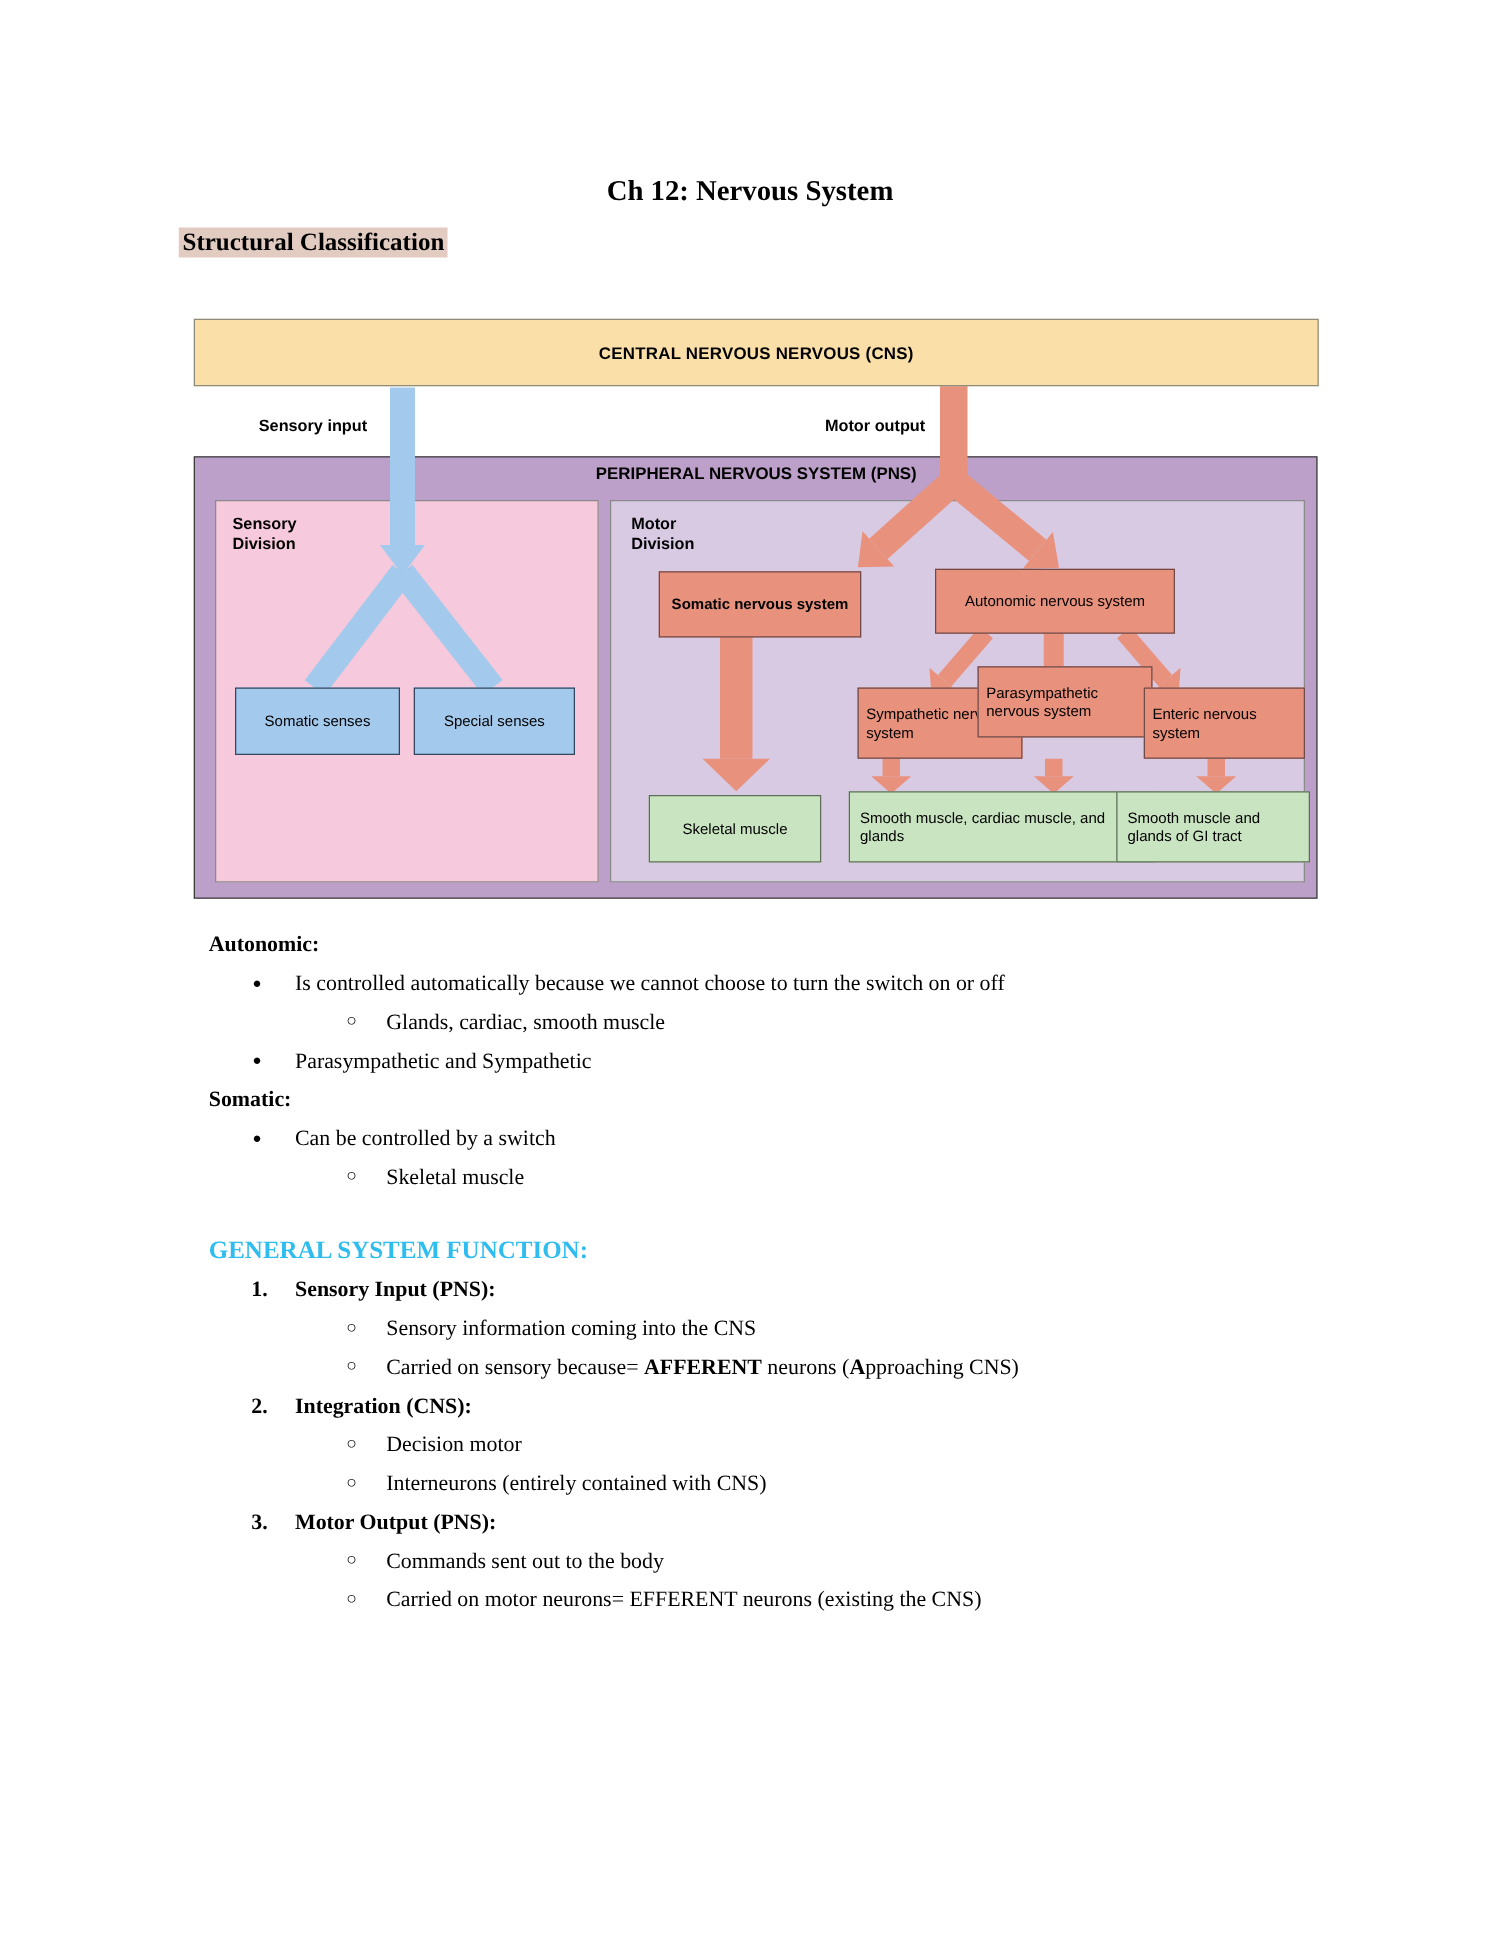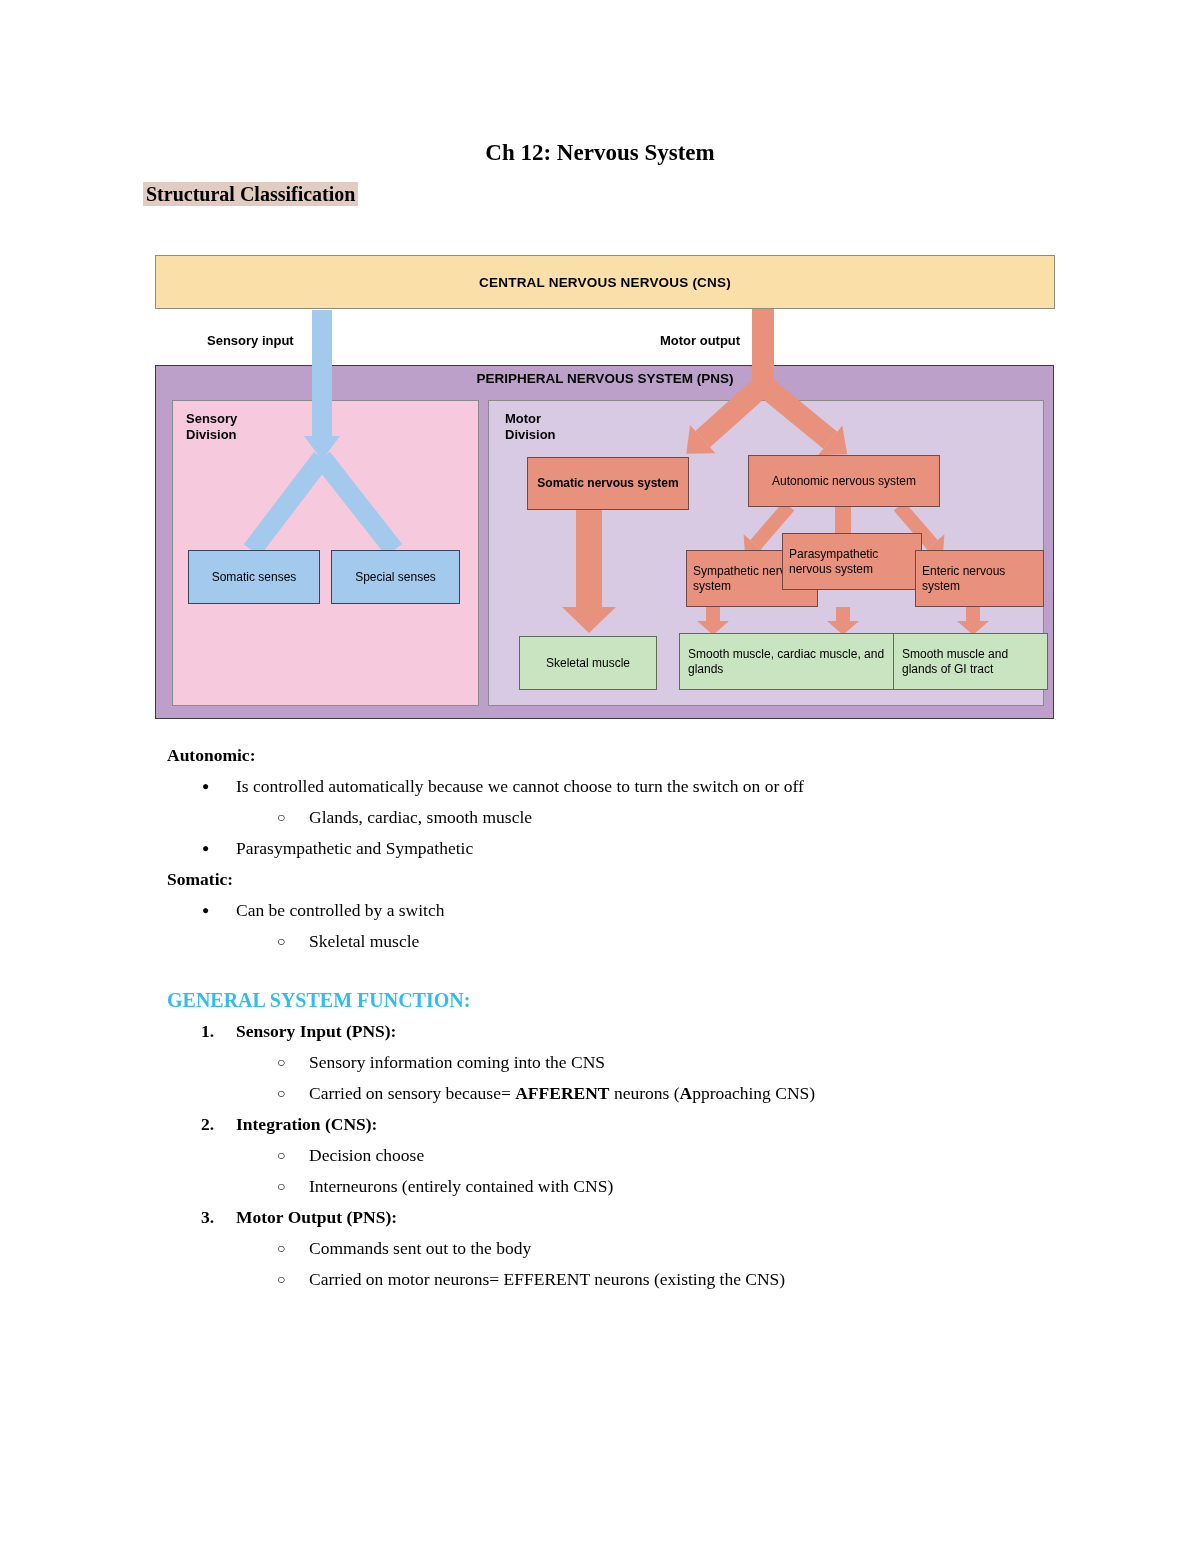--- a/index.html
+++ b/index.html
@@ -173,21 +173,21 @@
       <span class="mk2">○</span>
       <span><span>Carried on sensory because= </span><span class="bold">AFFERENT</span><span> neurons (</span><span class="bold">A</span><span>pproaching CNS)</span></span>
     </div>
 
     <div class="tline ind1">
       <span class="num">2.</span>
       <span class="bold">Integration (CNS):</span>
     </div>
     <div class="tline ind2">
       <span class="mk2">○</span>
-      <span>Decision choose</span>
+      <span>Decision motor</span>
     </div>
     <div class="tline ind2">
       <span class="mk2">○</span>
       <span>Interneurons (entirely contained with CNS)</span>
     </div>
 
     <div class="tline ind1">
       <span class="num">3.</span>
       <span class="bold">Motor Output (PNS):</span>
     </div>

